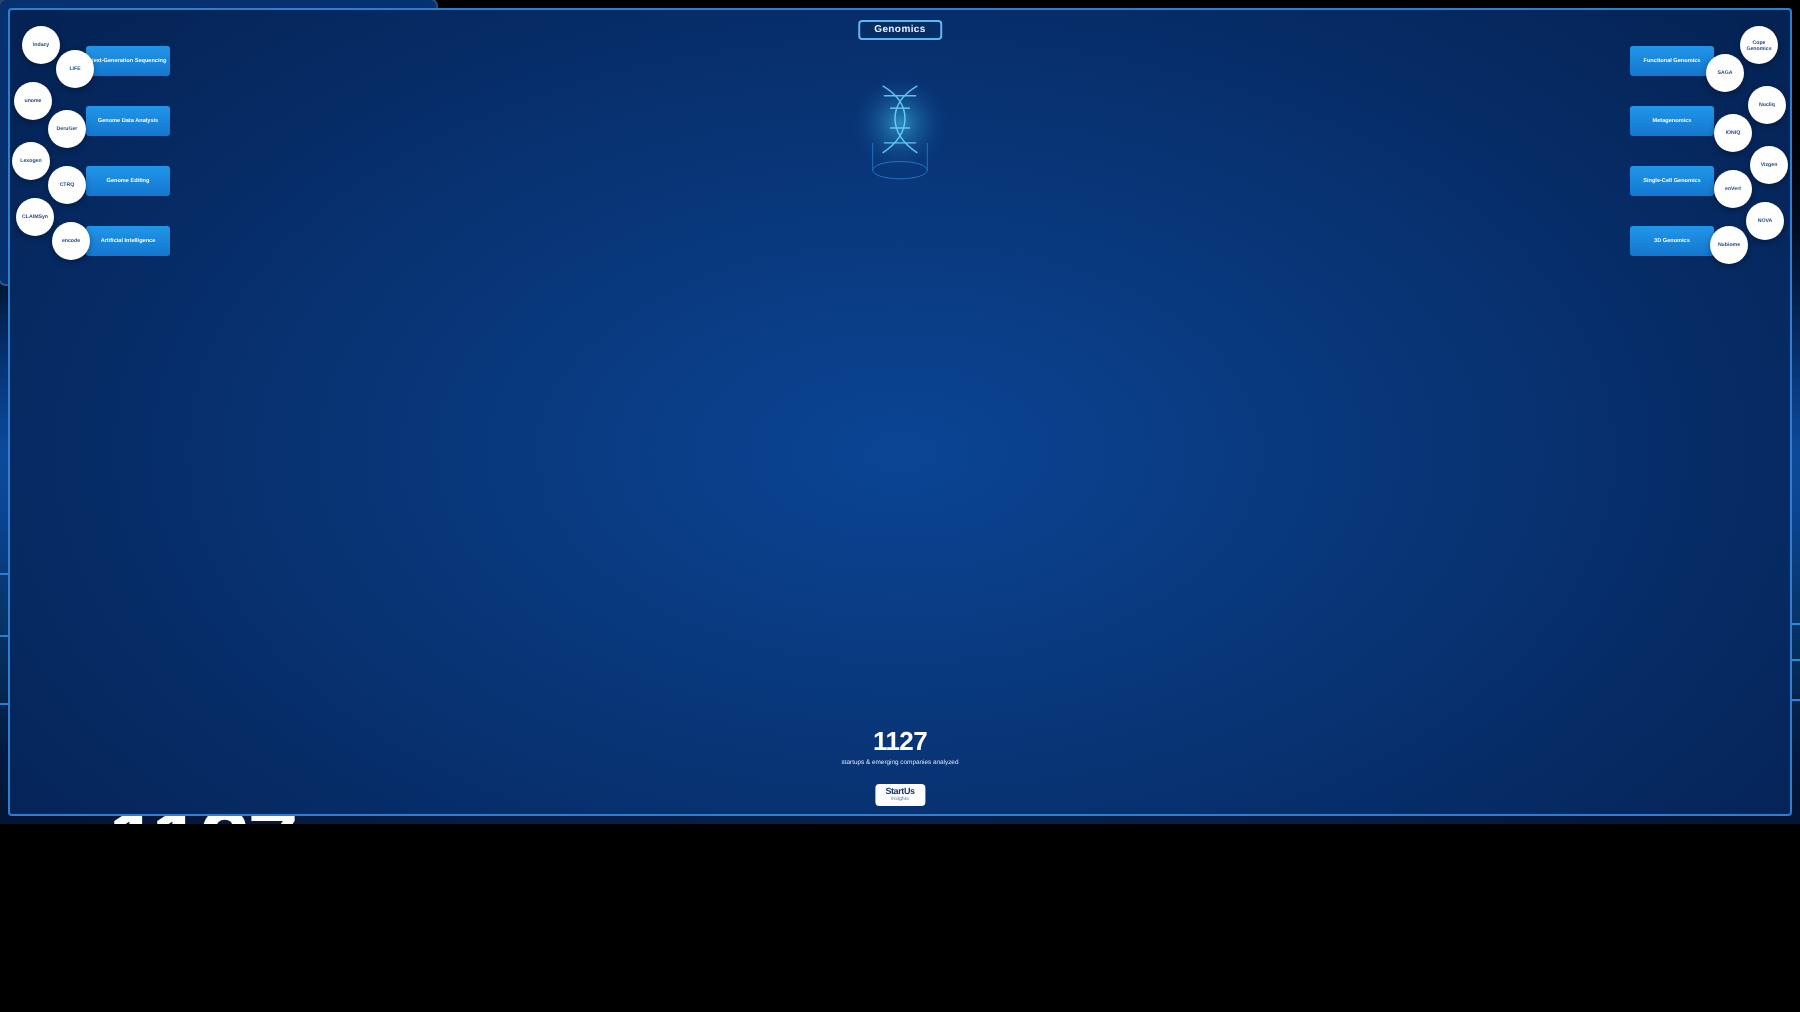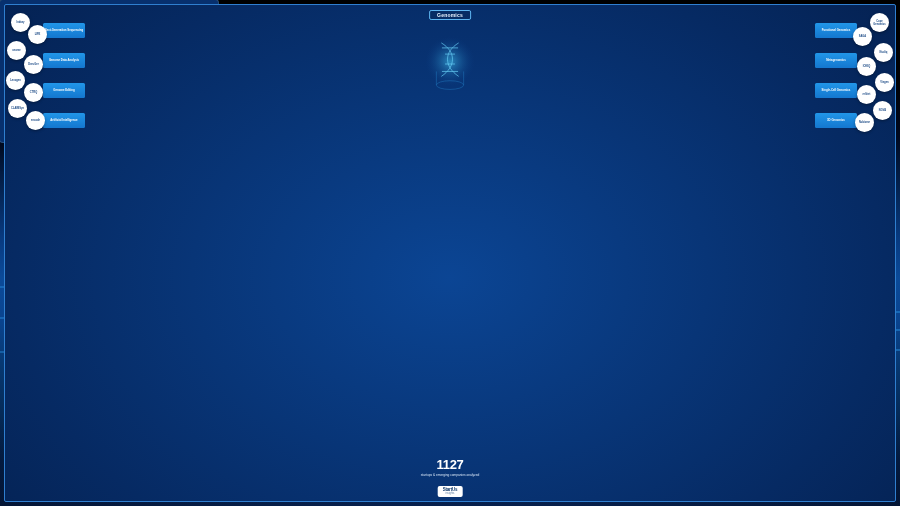--- a/index.html
+++ b/index.html
@@ -1,18 +1,18 @@
 <!DOCTYPE html>
 <html><head>
 <meta charset="utf-8">
 <style>
   html,body{margin:0;padding:0;background:#000;}
   body{width:900px;height:506px;overflow:hidden;font-family:"Liberation Sans",sans-serif;}
 
-  #stage{position:relative;width:900px;height:506px;overflow:hidden;
+  #stage{position:relative;width:900px;height:412px;overflow:hidden;
     background:
       radial-gradient(120% 70% at 50% 112%, rgba(9,40,94,.95) 0%, rgba(5,22,56,0) 60%),
       linear-gradient(180deg,
         #000000 0%, #000105 16%, #010a20 27%, #04224f 37%,
         #083a80 47%, #0b4a99 55%, #0a4490 63%, #073872 72%,
         #052a57 82%, #03183a 91%, #020f28 100%);
   }
 
   
   .circuit{position:absolute;inset:0;pointer-events:none;}

